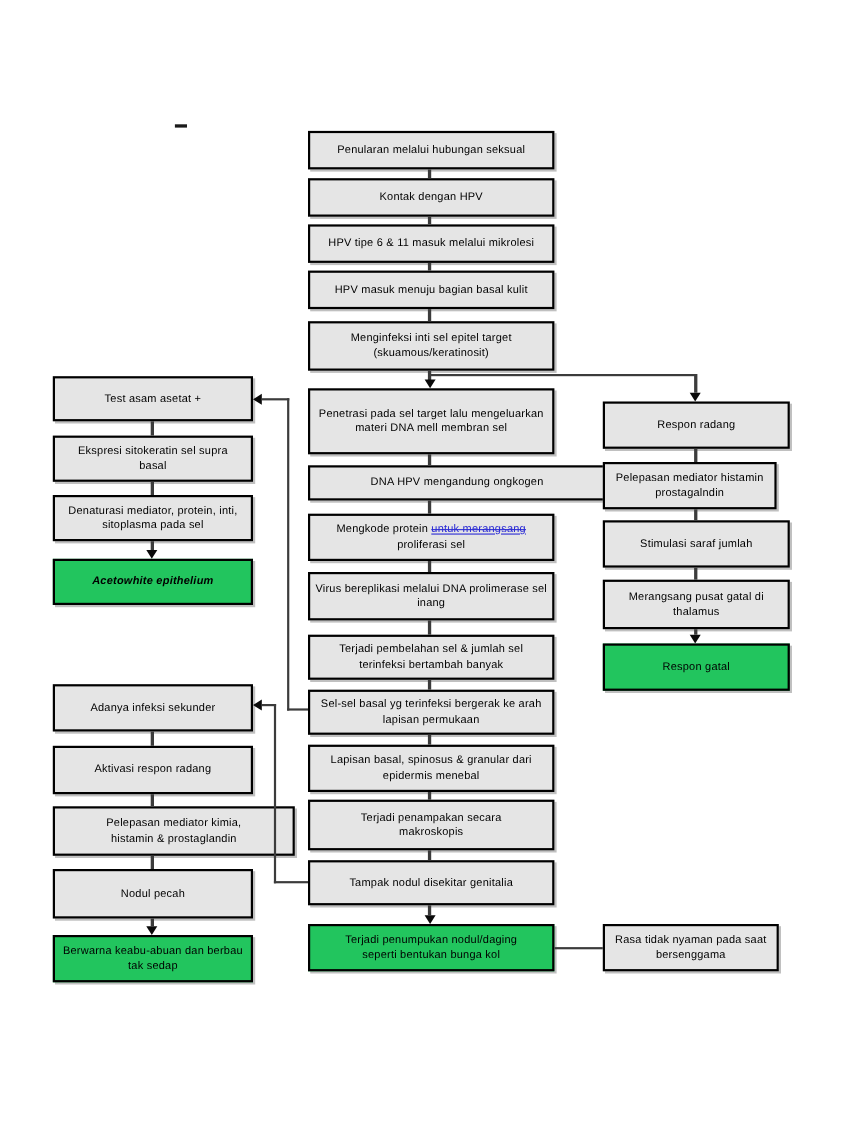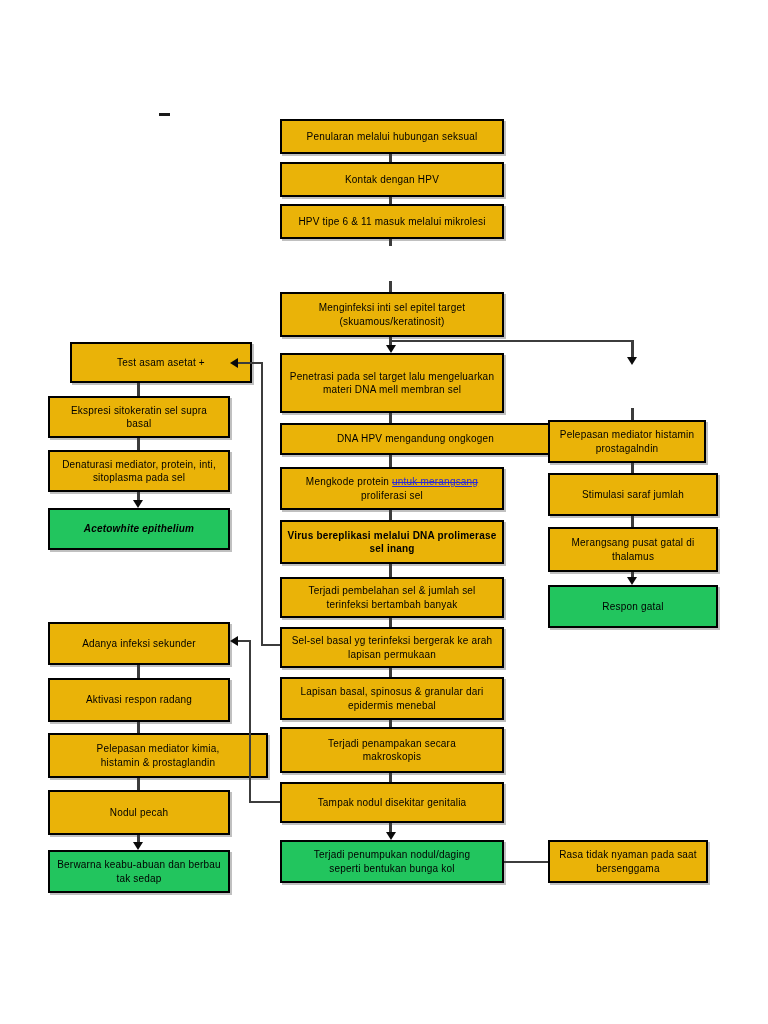--- a/index.html
+++ b/index.html
@@ -2,21 +2,21 @@
 <html><head>
 <meta charset="utf-8">
 <title>Flowchart</title>
 <style>
   html,body{margin:0;padding:0;background:#ffffff;}
   .page{
     position:relative;width:768px;height:1024px;background:#ffffff;
     font-family:"Liberation Sans", sans-serif;color:#000;overflow:hidden;
   }
   .fb{
-    position:absolute;box-sizing:border-box;border:2px solid #000;background:#eab308;
+    position:absolute;box-sizing:border-box;border:2px solid #000;background:#e5e5e5;
     display:flex;align-items:center;justify-content:center;text-align:center;
     font-size:10px;line-height:1.35;letter-spacing:.2px;padding:2px 4px;
     box-shadow:2px 2px 0 rgba(130,130,130,.5);
   }
   .hl{background:#22c55e;}
   .it{font-style:italic;font-weight:bold;}
   .conn{position:absolute;background:#3c3c3c;}
   .ah-down{position:absolute;width:0;height:0;border-left:5px solid transparent;
     border-right:5px solid transparent;border-top:8px solid #0a0a0a;}
   .ah-left{position:absolute;width:0;height:0;border-top:5px solid transparent;
@@ -33,33 +33,36 @@
 
   <div class="fb" style="left:280px;top:119px;width:224px;height:35px;">
     <span>Penularan melalui hubungan seksual</span>
   </div>
   <div class="fb" style="left:280px;top:162px;width:224px;height:35px;">
     <span>Kontak dengan HPV</span>
   </div>
   <div class="fb" style="left:280px;top:204px;width:224px;height:35px;">
     <span>HPV tipe 6 &amp; 11 masuk melalui mikrolesi</span>
   </div>
+  <div class="fb" style="left:280px;top:246px;width:224px;height:35px;">
+    <span>HPV masuk menuju bagian basal kulit</span>
+  </div>
   <div class="fb" style="left:280px;top:292px;width:224px;height:45px;">
     <span>Menginfeksi inti sel epitel target (skuamous/keratinosit)</span>
   </div>
   <div class="fb" style="left:280px;top:353px;width:224px;height:60px;">
     <span>Penetrasi pada sel target lalu mengeluarkan materi DNA mell membran sel</span>
   </div>
   <div class="fb" style="left:280px;top:423px;width:271px;height:32px;">
     <span>DNA HPV mengandung ongkogen</span>
   </div>
   <div class="fb" style="left:280px;top:467px;width:224px;height:43px;">
     <span><span>Mengkode protein </span><span class="lnk">untuk merangsang</span><span> proliferasi sel</span></span>
   </div>
-  <div class="fb" style="left:280px;top:520px;width:224px;height:44px;font-weight:bold;">
+  <div class="fb" style="left:280px;top:520px;width:224px;height:44px;">
     <span>Virus bereplikasi melalui DNA prolimerase sel inang</span>
   </div>
   <div class="fb" style="left:280px;top:577px;width:224px;height:41px;">
     <span>Terjadi pembelahan sel &amp; jumlah sel terinfeksi bertambah banyak</span>
   </div>
   <div class="fb" style="left:280px;top:627px;width:224px;height:41px;">
     <span>Sel-sel basal yg terinfeksi bergerak ke arah lapisan permukaan</span>
   </div>
   <div class="fb" style="left:280px;top:677px;width:224px;height:43px;">
     <span>Lapisan basal, spinosus &amp; granular dari epidermis menebal</span>
@@ -67,21 +70,21 @@
   <div class="fb" style="left:280px;top:727px;width:224px;height:46px;">
     <span style="max-width:160px;">Terjadi penampakan secara makroskopis</span>
   </div>
   <div class="fb" style="left:280px;top:782px;width:224px;height:41px;">
     <span>Tampak nodul disekitar genitalia</span>
   </div>
   <div class="fb hl" style="left:280px;top:840px;width:224px;height:43px;">
     <span style="max-width:190px;">Terjadi penumpukan nodul/daging seperti bentukan bunga kol</span>
   </div>
 
-  <div class="fb" style="left:48px;top:342px;width:182px;height:41px;margin-left:22px;">
+  <div class="fb" style="left:48px;top:342px;width:182px;height:41px;">
     <span>Test asam asetat +</span>
   </div>
   <div class="fb" style="left:48px;top:396px;width:182px;height:42px;">
     <span style="max-width:160px;">Ekspresi sitokeratin sel supra basal</span>
   </div>
   <div class="fb" style="left:48px;top:450px;width:182px;height:42px;">
     <span>Denaturasi mediator, protein, inti, sitoplasma pada sel</span>
   </div>
   <div class="fb hl it" style="left:48px;top:508px;width:182px;height:42px;">
     <span>Acetowhite epithelium</span>
@@ -96,20 +99,23 @@
   <div class="fb" style="left:48px;top:733px;width:220px;height:45px;">
     <span style="max-width:160px;">Pelepasan mediator kimia, histamin &amp; prostaglandin</span>
   </div>
   <div class="fb" style="left:48px;top:790px;width:182px;height:45px;">
     <span>Nodul pecah</span>
   </div>
   <div class="fb hl" style="left:48px;top:850px;width:182px;height:43px;">
     <span style="max-width:165px;">Berwarna keabu-abuan dan berbau tak sedap</span>
   </div>
 
+  <div class="fb" style="left:548px;top:365px;width:170px;height:43px;">
+    <span>Respon radang</span>
+  </div>
   <div class="fb" style="left:548px;top:420px;width:158px;height:43px;">
     <span>Pelepasan mediator histamin prostagalndin</span>
   </div>
   <div class="fb" style="left:548px;top:473px;width:170px;height:43px;">
     <span>Stimulasi saraf jumlah</span>
   </div>
   <div class="fb" style="left:548px;top:527px;width:170px;height:45px;">
     <span style="max-width:140px;">Merangsang pusat gatal di thalamus</span>
   </div>
   <div class="fb hl" style="left:548px;top:585px;width:170px;height:43px;">

